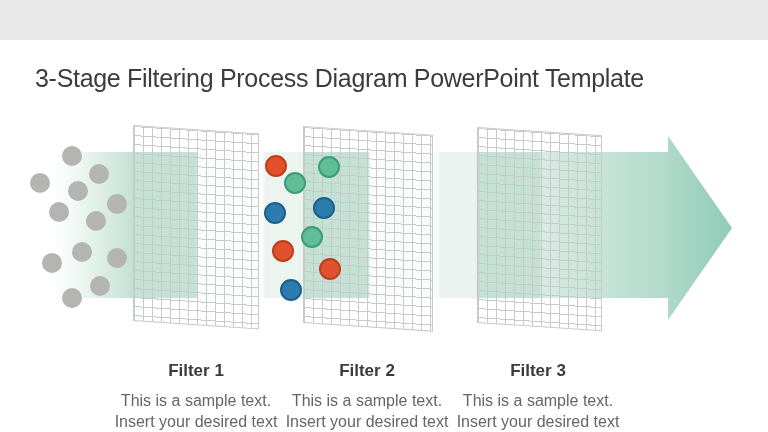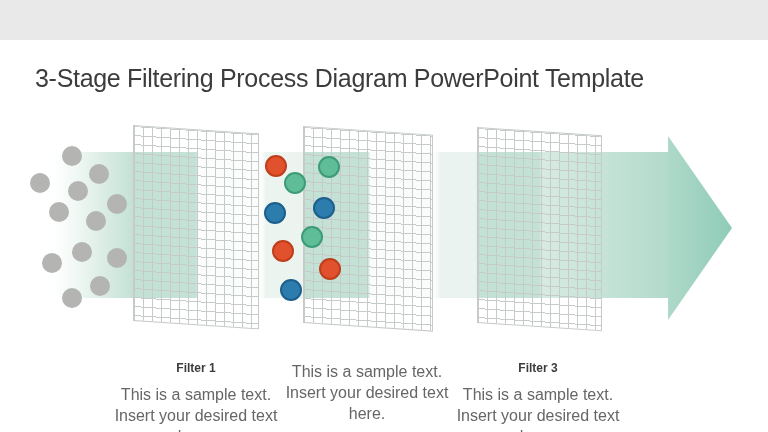--- a/index.html
+++ b/index.html
@@ -81,21 +81,21 @@
   .dot.teal{width:22px;height:22px;background:var(--teal-fill,#5FBD97);border:2px solid var(--teal-stroke,#3D9C78);}
   .dot.blue{width:22px;height:22px;background:var(--blue-fill,#2C7CAD);border:2px solid var(--blue-stroke,#1D5F8C);}
   
   .caption{
     position:absolute;
     top:321px;
     width:172px;
     text-align:center;
   }
   .caption .cap-title{
-    font-size:12px;
+    font-size:17px;
     font-weight:bold;
     color:var(--heading-color,#3B3B3B);
     margin:0 0 9px 0;
   }
   .caption .cap-desc{
     font-size:16px;
     line-height:1.32;
     color:var(--body-color,#666666);
     margin:0;
   }
@@ -139,20 +139,21 @@
       <div class="dot red" style="left: 283px; top: 211px;"></div>
       <div class="dot red" style="left: 330px; top: 229px;"></div>
       <div class="dot blue" style="left: 291px; top: 250px;"></div>
     </div>
 
   <div class="caption cap1">
     <div class="cap-title">Filter 1</div>
     <div class="cap-desc">This is a sample text. Insert your desired text here.</div>
   </div>
   <div class="caption cap2">
+    <div class="cap-title">Filter 2</div>
     <div class="cap-desc">This is a sample text. Insert your desired text here.</div>
   </div>
   <div class="caption cap3">
     <div class="cap-title">Filter 3</div>
     <div class="cap-desc">This is a sample text. Insert your desired text here.</div>
   </div>
 
 </div>
 
 </body></html>

